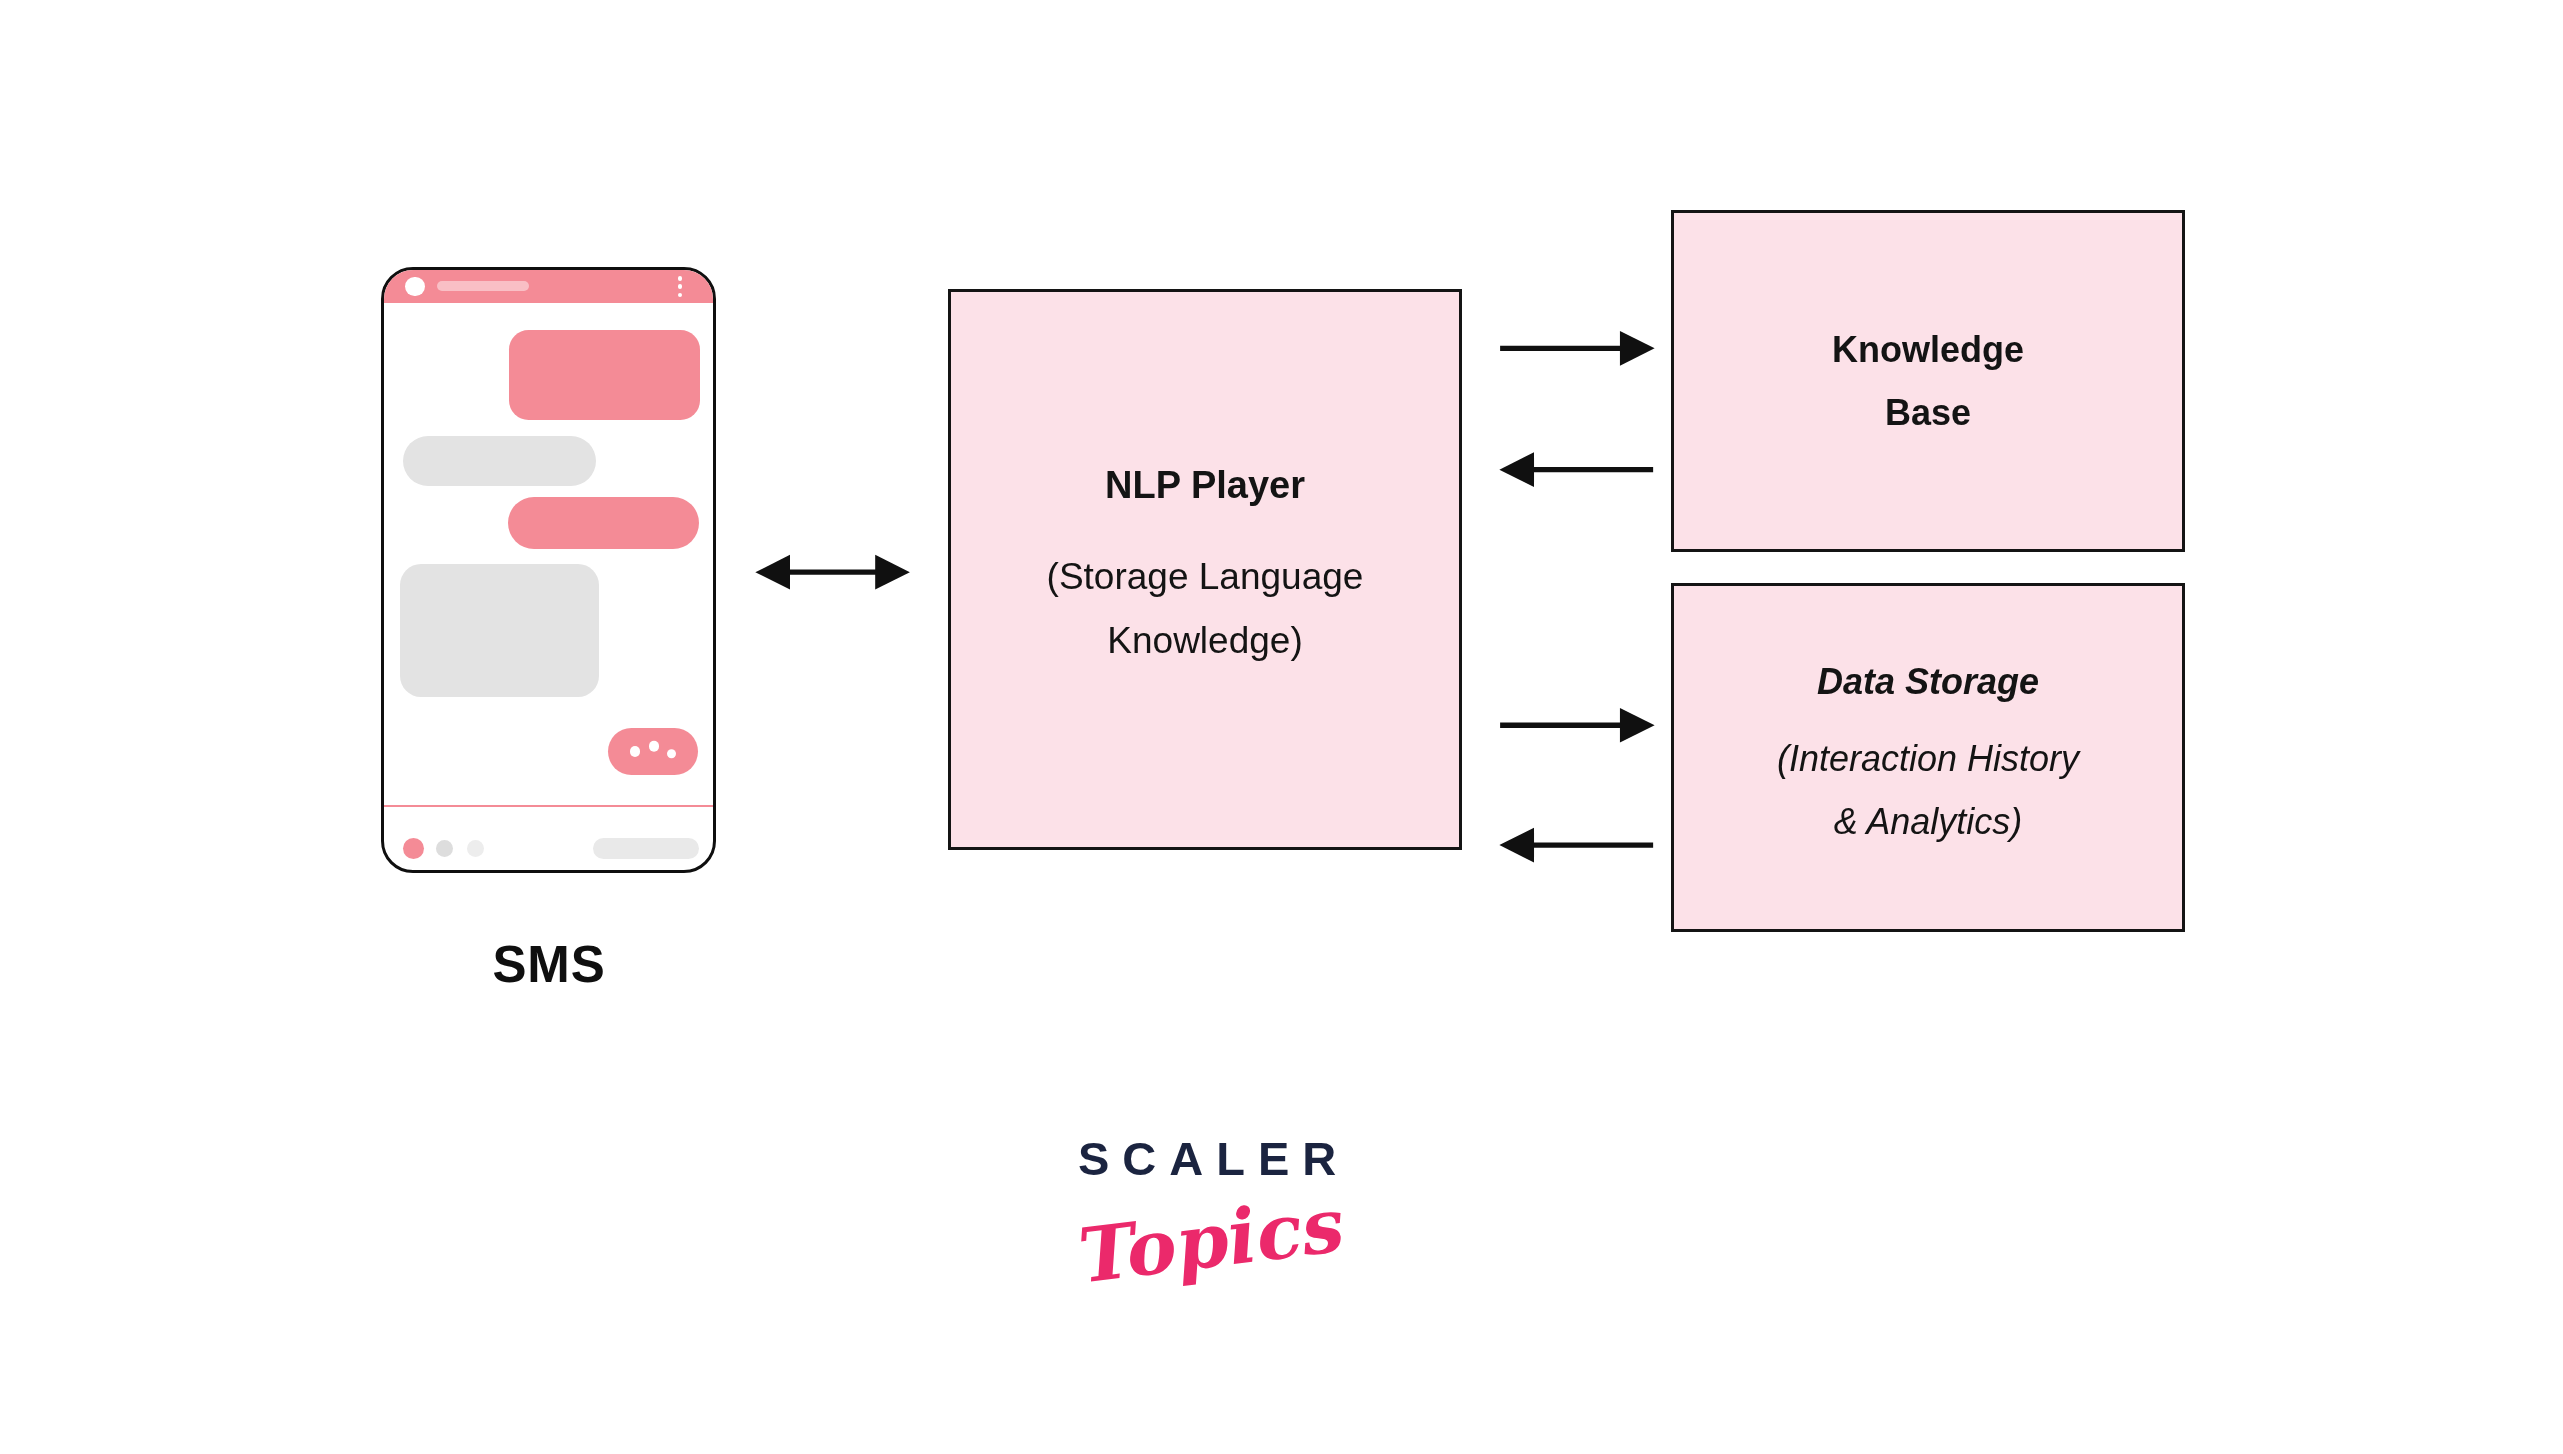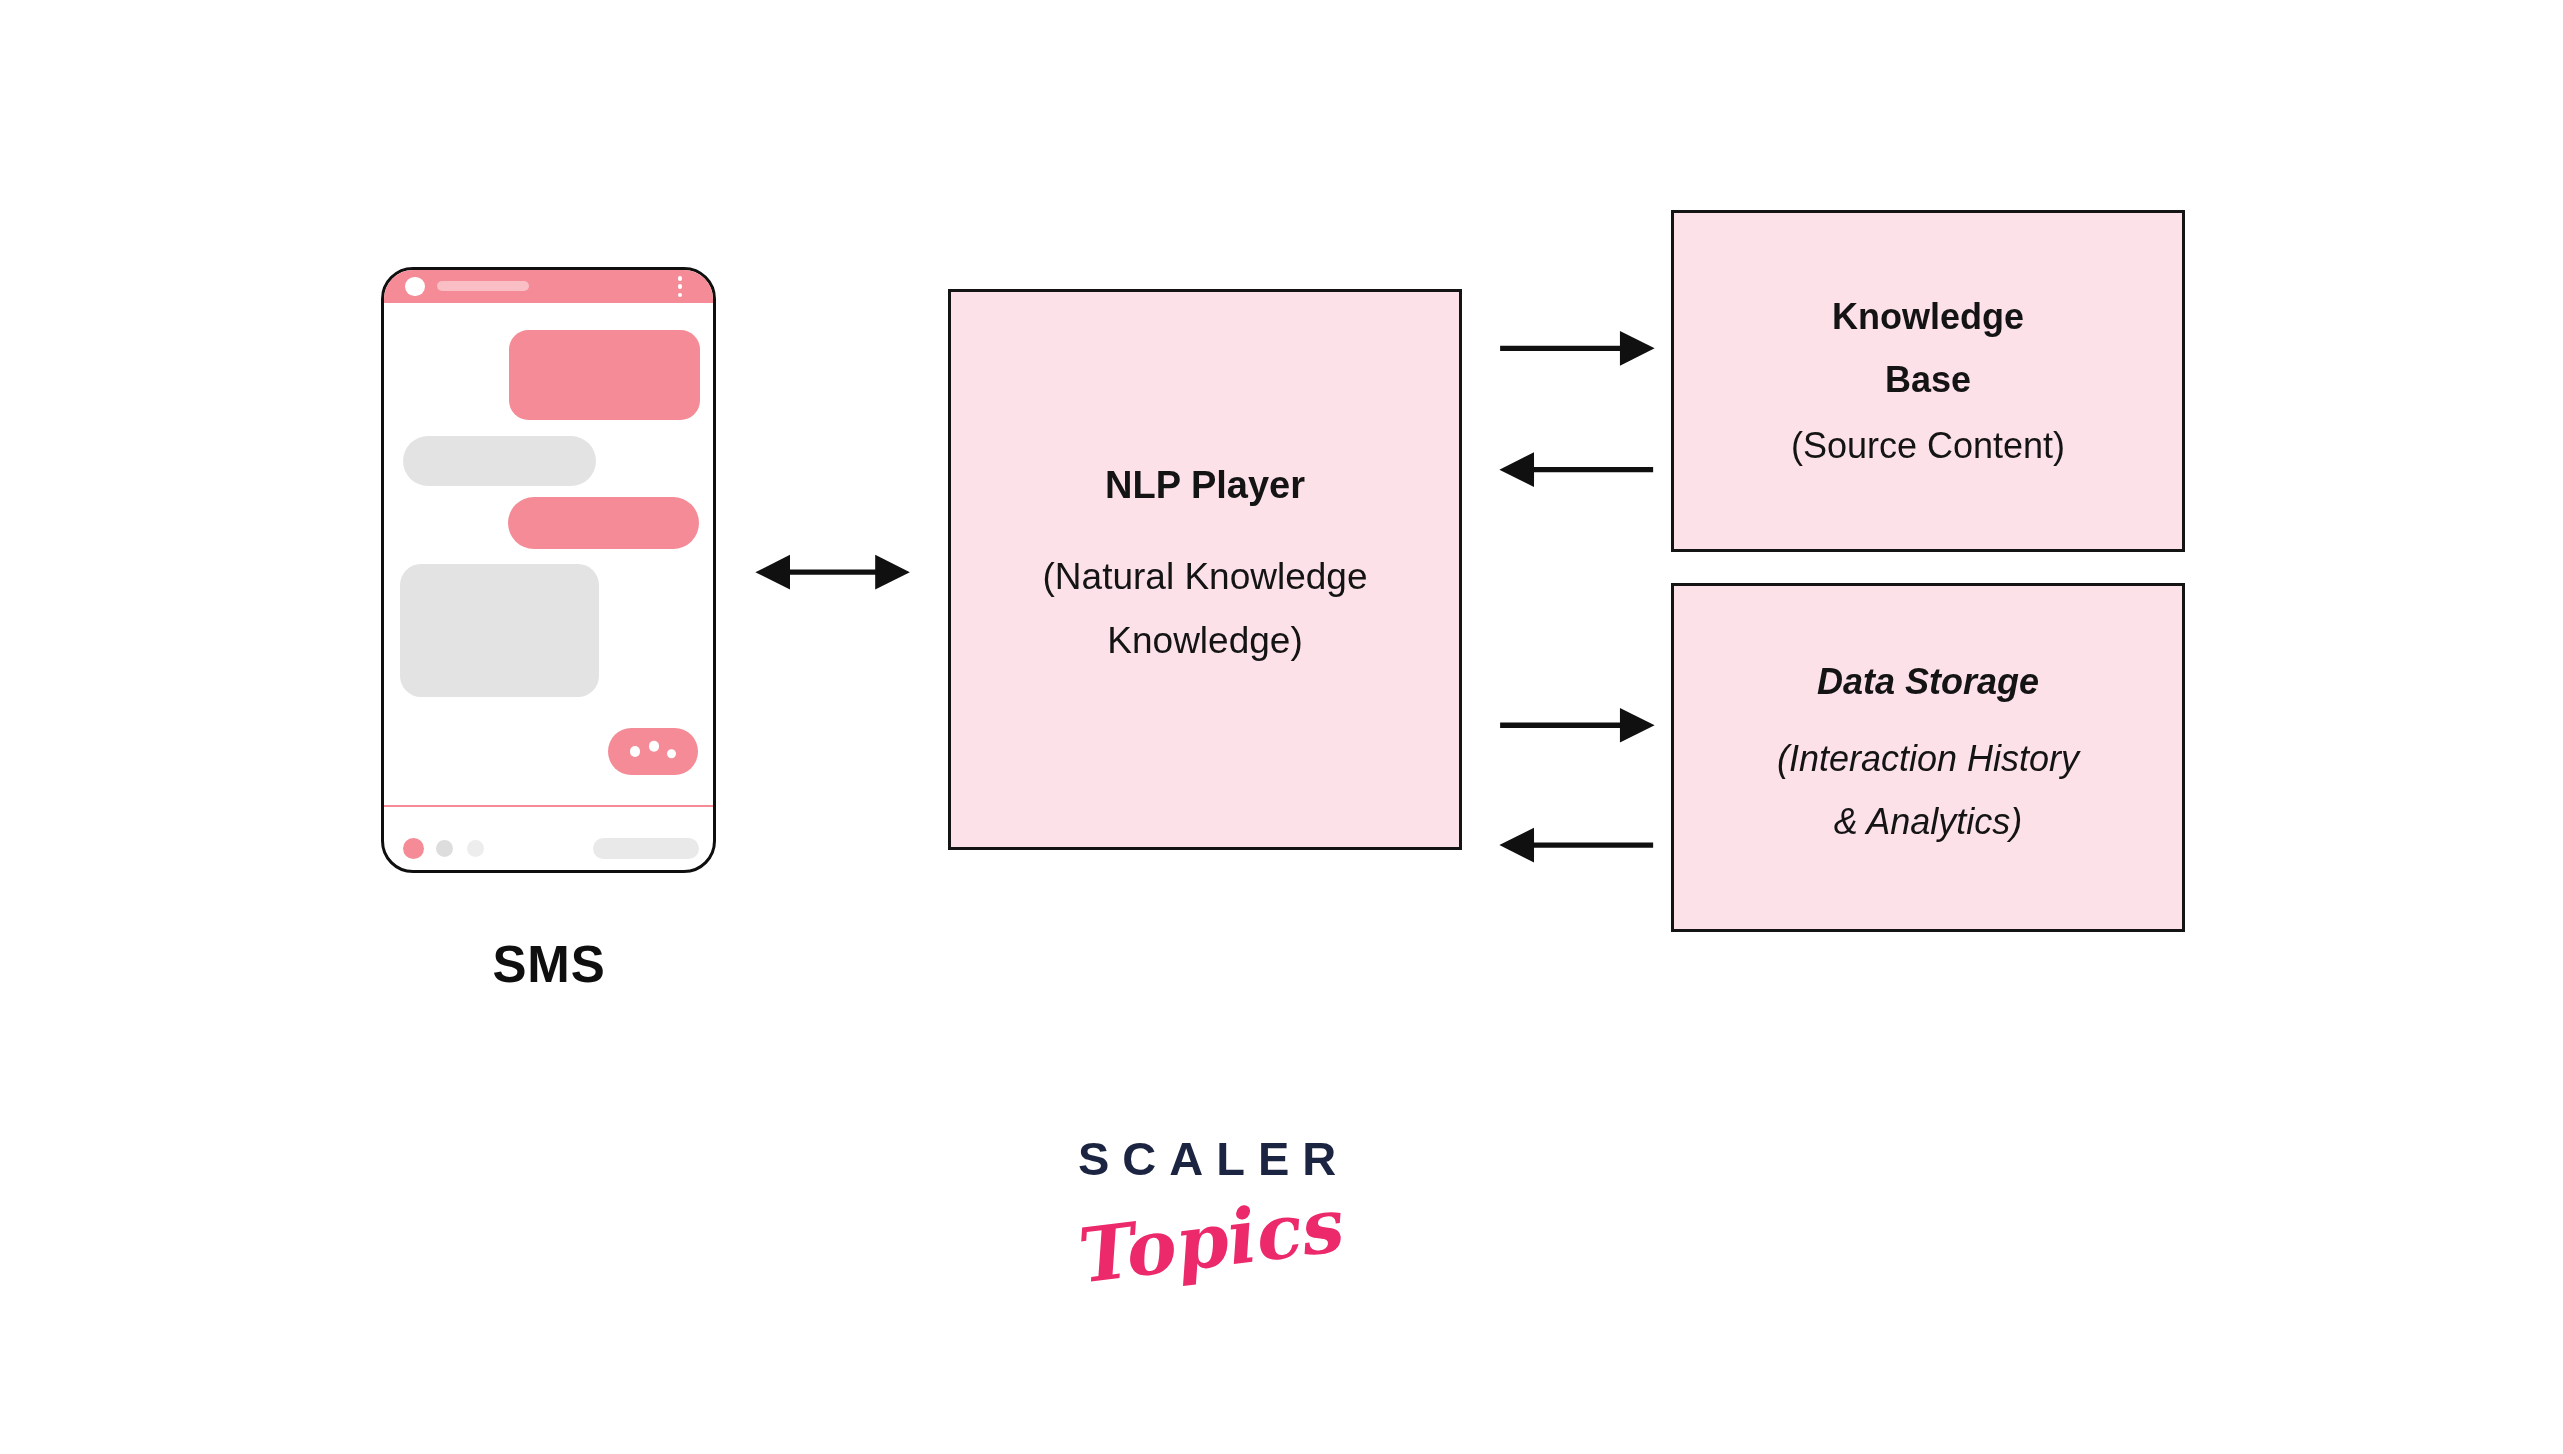--- a/index.html
+++ b/index.html
@@ -220,28 +220,27 @@
     <div class="navdot d1"></div>
     <div class="navdot d2"></div>
     <div class="navdot d3"></div>
     <div class="nav-pill"></div>
   </div>
 
   <div class="sms-label">SMS</div>
 
   <div class="node node-nlp">
     <div class="node-title">NLP Player</div>
-    <div class="node-sub">(Natural Knowledge</div>
+    <div class="node-sub">(Storage Language</div>
     <div class="node-sub">Knowledge)</div>
   </div>
 
   <div class="node node-kb">
     <div class="node-title">Knowledge</div>
     <div class="node-title">Base</div>
-    <div class="node-sub">(Source Content)</div>
   </div>
 
   <div class="node node-ds">
     <div class="node-title">Data Storage</div>
     <div class="node-sub">(Interaction History</div>
     <div class="node-sub">&amp; Analytics)</div>
   </div>
 
   <div class="logo">
     <div class="logo-brand">SCALER</div>

